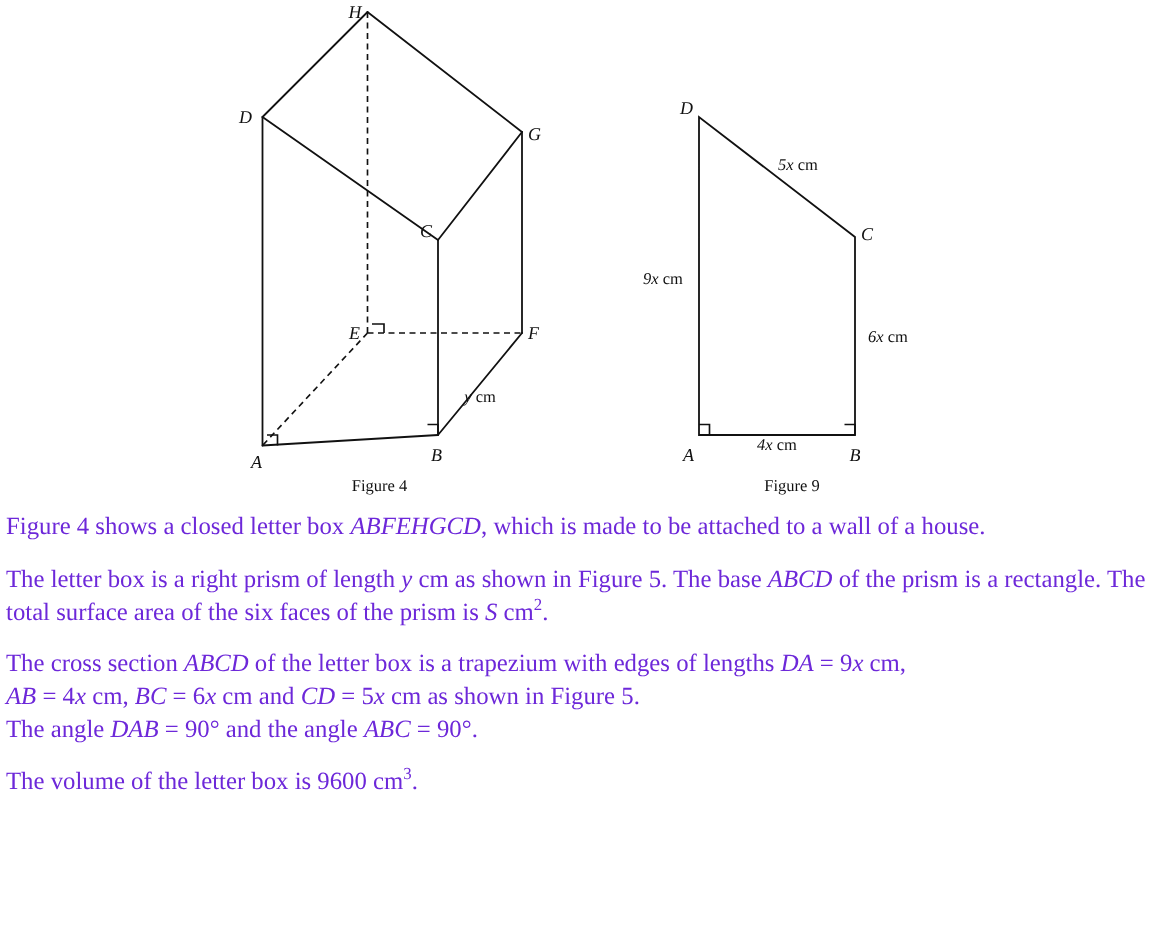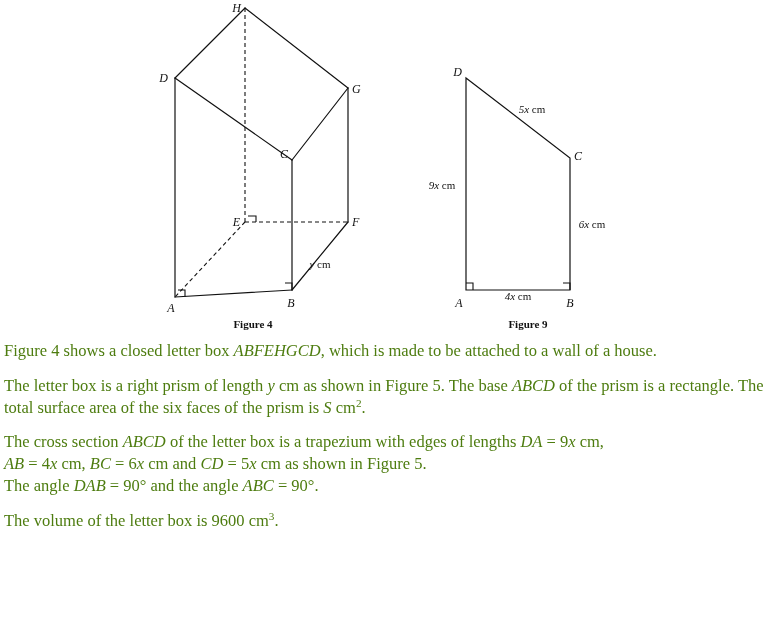--- a/index.html
+++ b/index.html
@@ -22,35 +22,35 @@
   }
   svg.fig {
     position: absolute;
     top: 0;
     left: 0;
   }
   .caption {
     position: absolute;
     font-family: "Liberation Serif", serif;
     font-size: 11px;
-    font-weight: bold;
+    font-weight: normal;
     color: #111;
     text-align: center;
   }
   #caption4 { left: 193px; top: 318px; width: 120px; }
   #caption5 { left: 468px; top: 318px; width: 120px; }
 
   .prose {
     position: absolute;
     left: 4px;
     top: 340px;
     width: 760px;
     font-size: 16.5px;
     line-height: 1.32;
-    color: #4d7c0f;
+    color: #6d28d9;
   }
   .para {
     margin: 0 0 13px 0;
   }
   .para:last-child { margin-bottom: 0; }
   i { font-style: italic; }
   sup { font-size: 0.68em; vertical-align: super; line-height: 0; }
   .nowrap { white-space: nowrap; }
   text {
     font-family: "Liberation Serif", serif;

